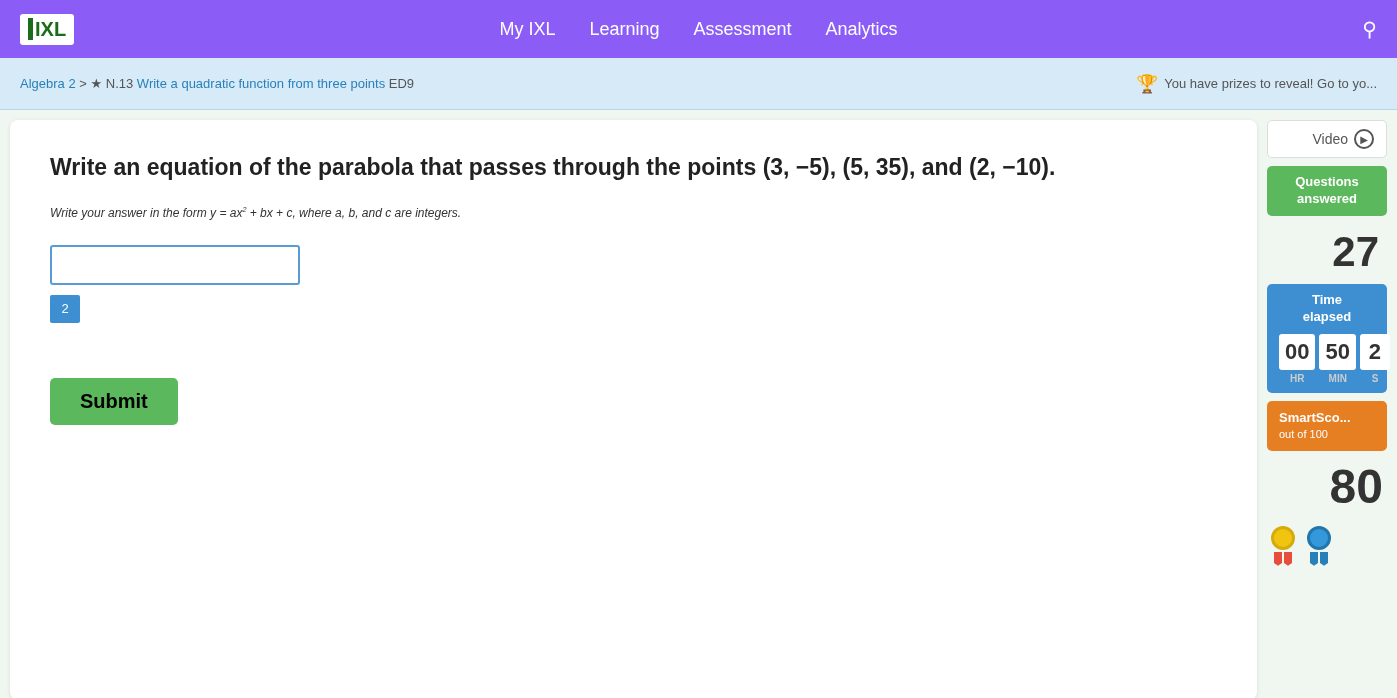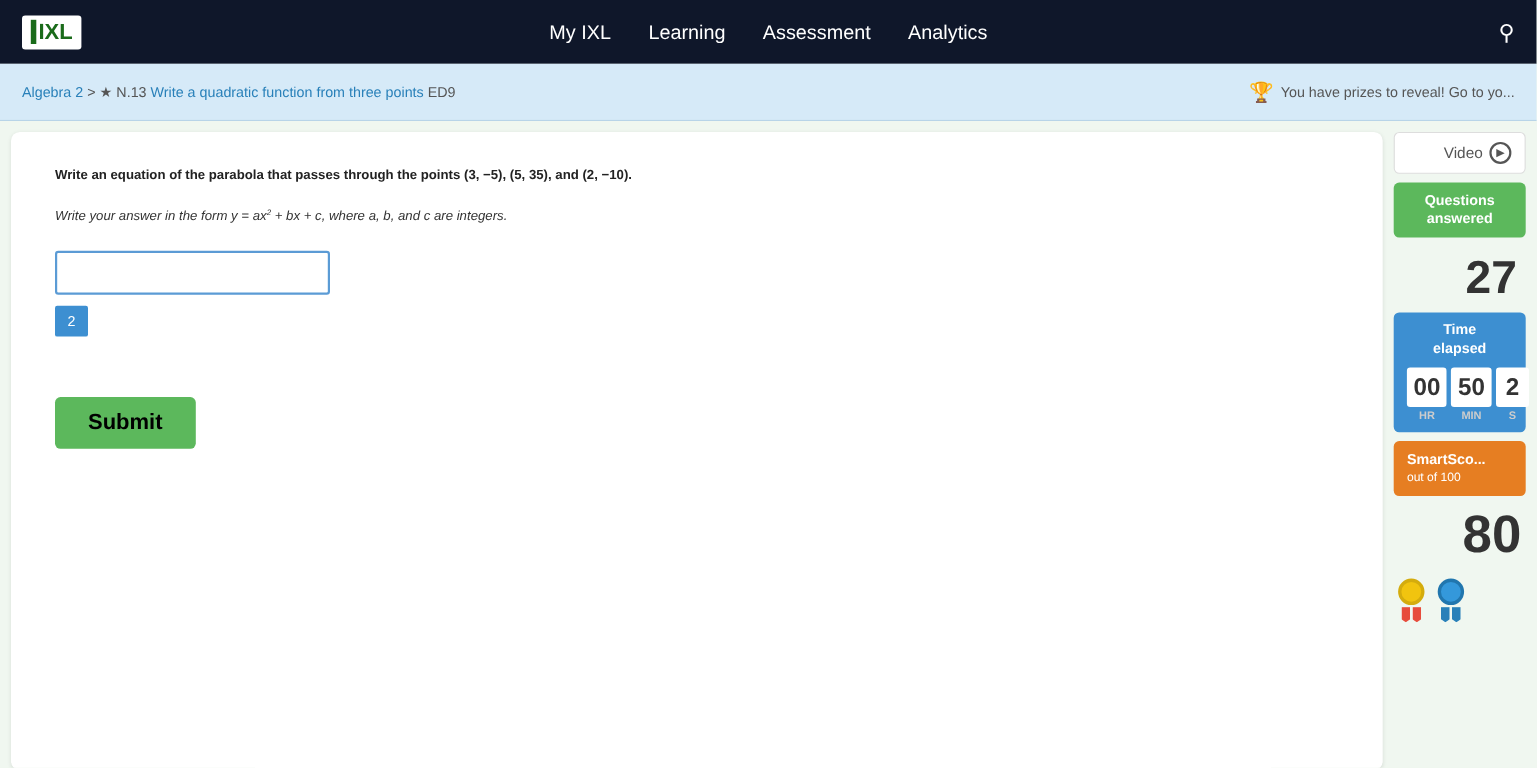--- a/index.html
+++ b/index.html
@@ -1,20 +1,20 @@
 <!DOCTYPE html>
 <html><head>
   <meta charset="utf-8">
   <style>
     * { margin: 0; padding: 0; box-sizing: border-box; }
     body { font-family: Arial, sans-serif; background: #e8f4e8; width: 1397px; height: 698px; overflow: hidden; }
 
     
     #header {
-      background: #0f172a;
+      background: #8b5cf6;
       height: 58px;
       display: flex;
       align-items: center;
       padding: 0 20px;
       position: relative;
     }
     #logo-box {
       background: white;
       color: #1a6b1a;
       font-weight: bold;
@@ -88,21 +88,21 @@
     #question-panel {
       background: white;
       border-radius: 8px;
       flex: 1;
       padding: 30px 40px;
       position: relative;
       box-shadow: 0 1px 4px rgba(0,0,0,0.1);
     }
 
     #question-text {
-      font-size: 12px;
+      font-size: 23px;
       font-weight: bold;
       color: #222;
       line-height: 1.5;
       margin-bottom: 20px;
     }
 
     #instruction-text {
       font-size: 12px;
       font-style: italic;
       color: #333;

